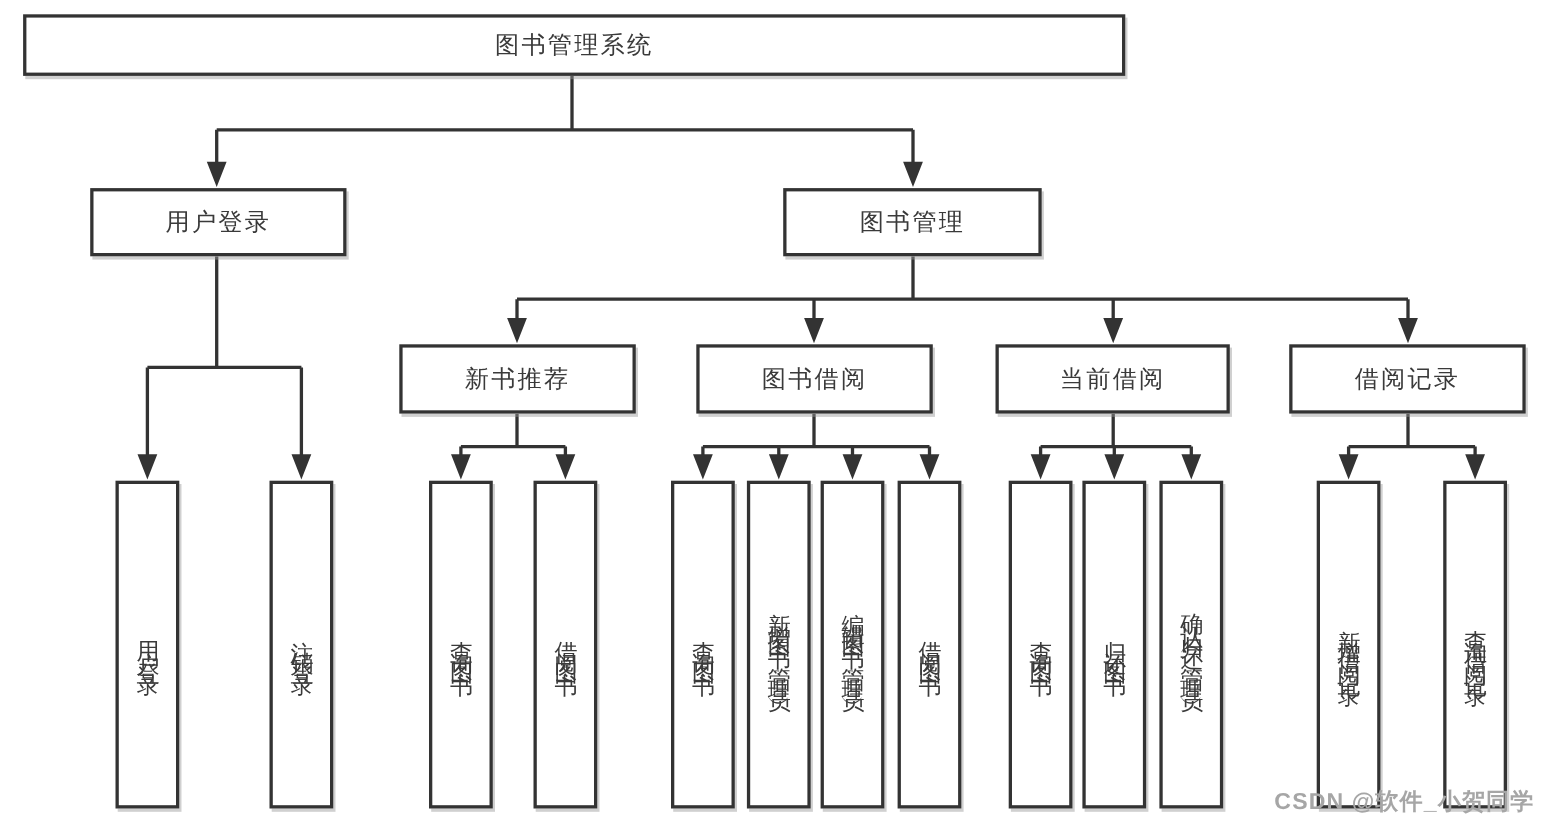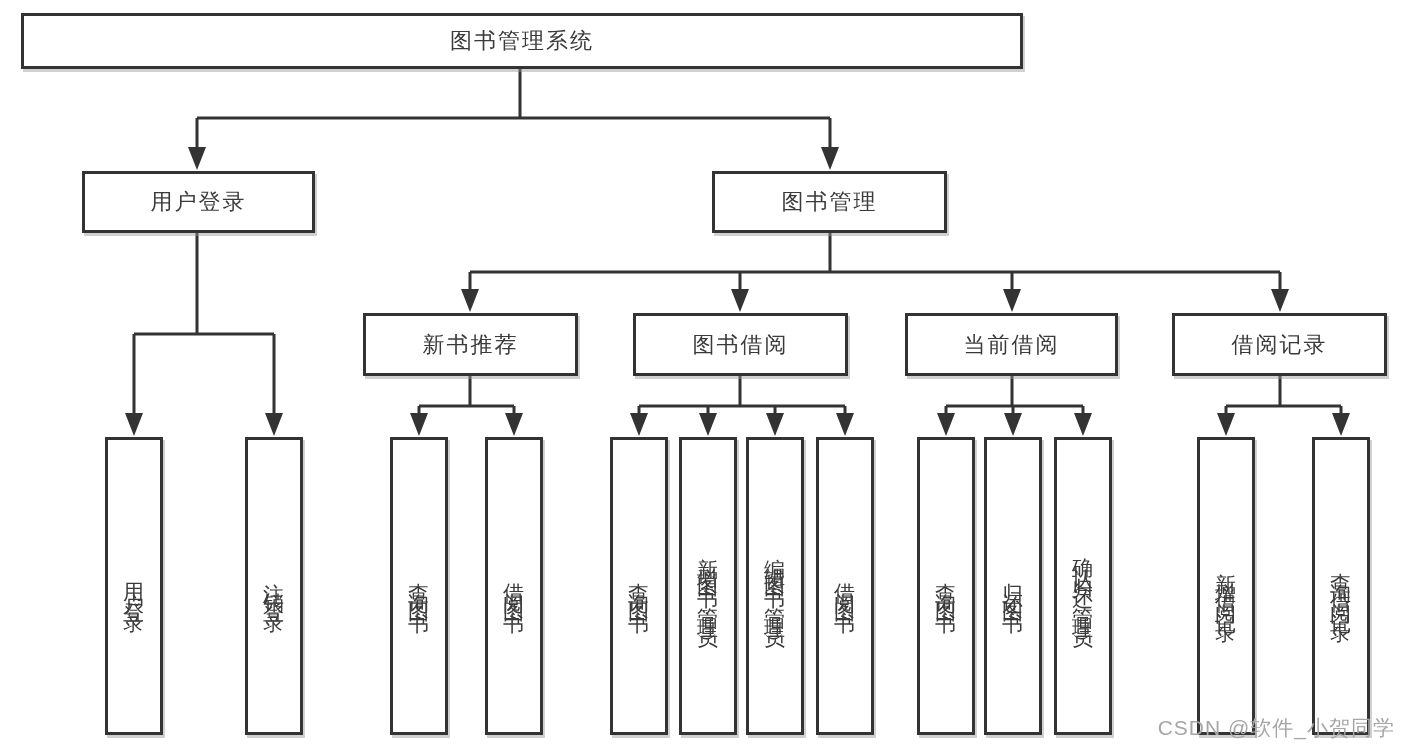--- a/index.html
+++ b/index.html
@@ -50,20 +50,21 @@
     color:var(--text);
     line-height:1;
   }
   .watermark{
     position:absolute;
     right:10px;bottom:5px;
     font-size:21px;
     color:var(--wm);
     letter-spacing:1px;
     white-space:nowrap;
+    font-weight:bold;
   }
 </style>
 </head>
 <body>
 
 <div class="canvas">
 
   <svg class="connectors" width="1405" height="747" viewBox="0 0 1405 747">
     <path fill="none" stroke="currentColor" stroke-width="3" d="M520 69 V118 M197 118 H830 M197 118 V152 M830 118 V152
              M197 233 V334 M134 334 H274 M134 334 V418 M274 334 V418

